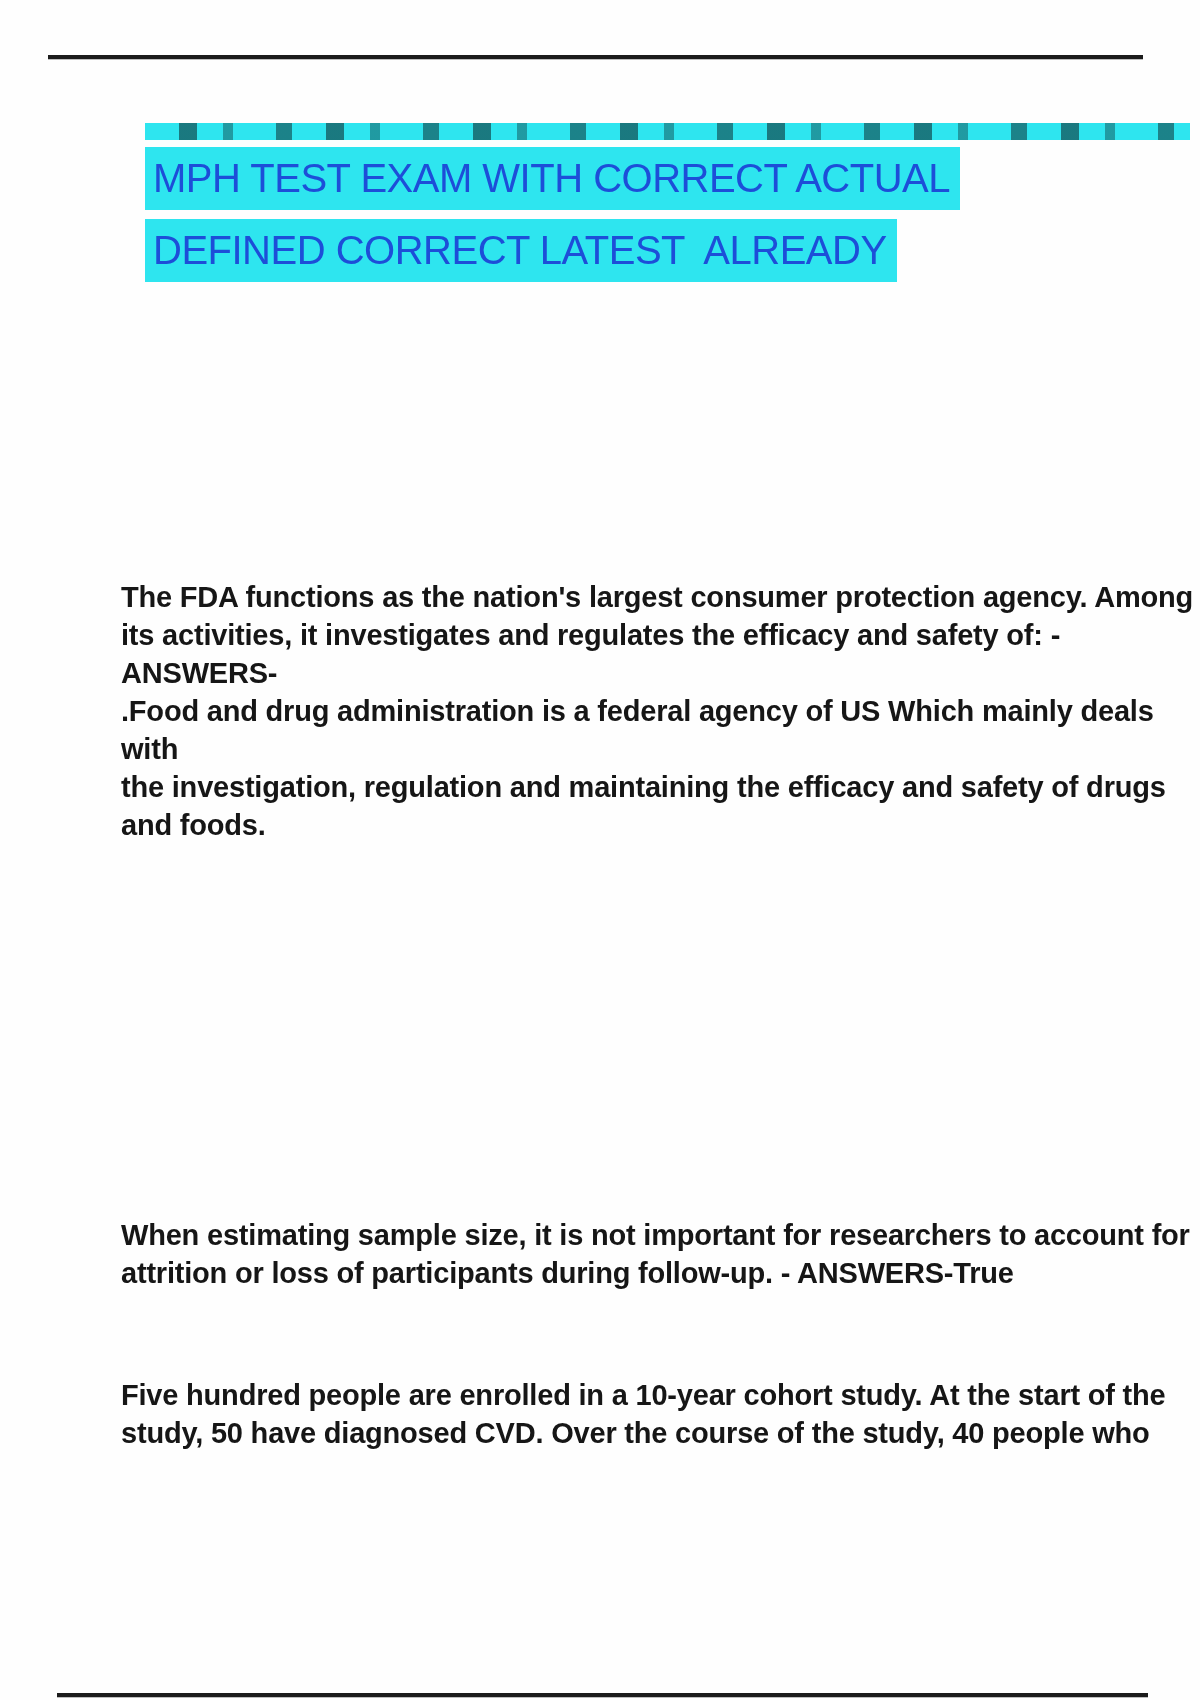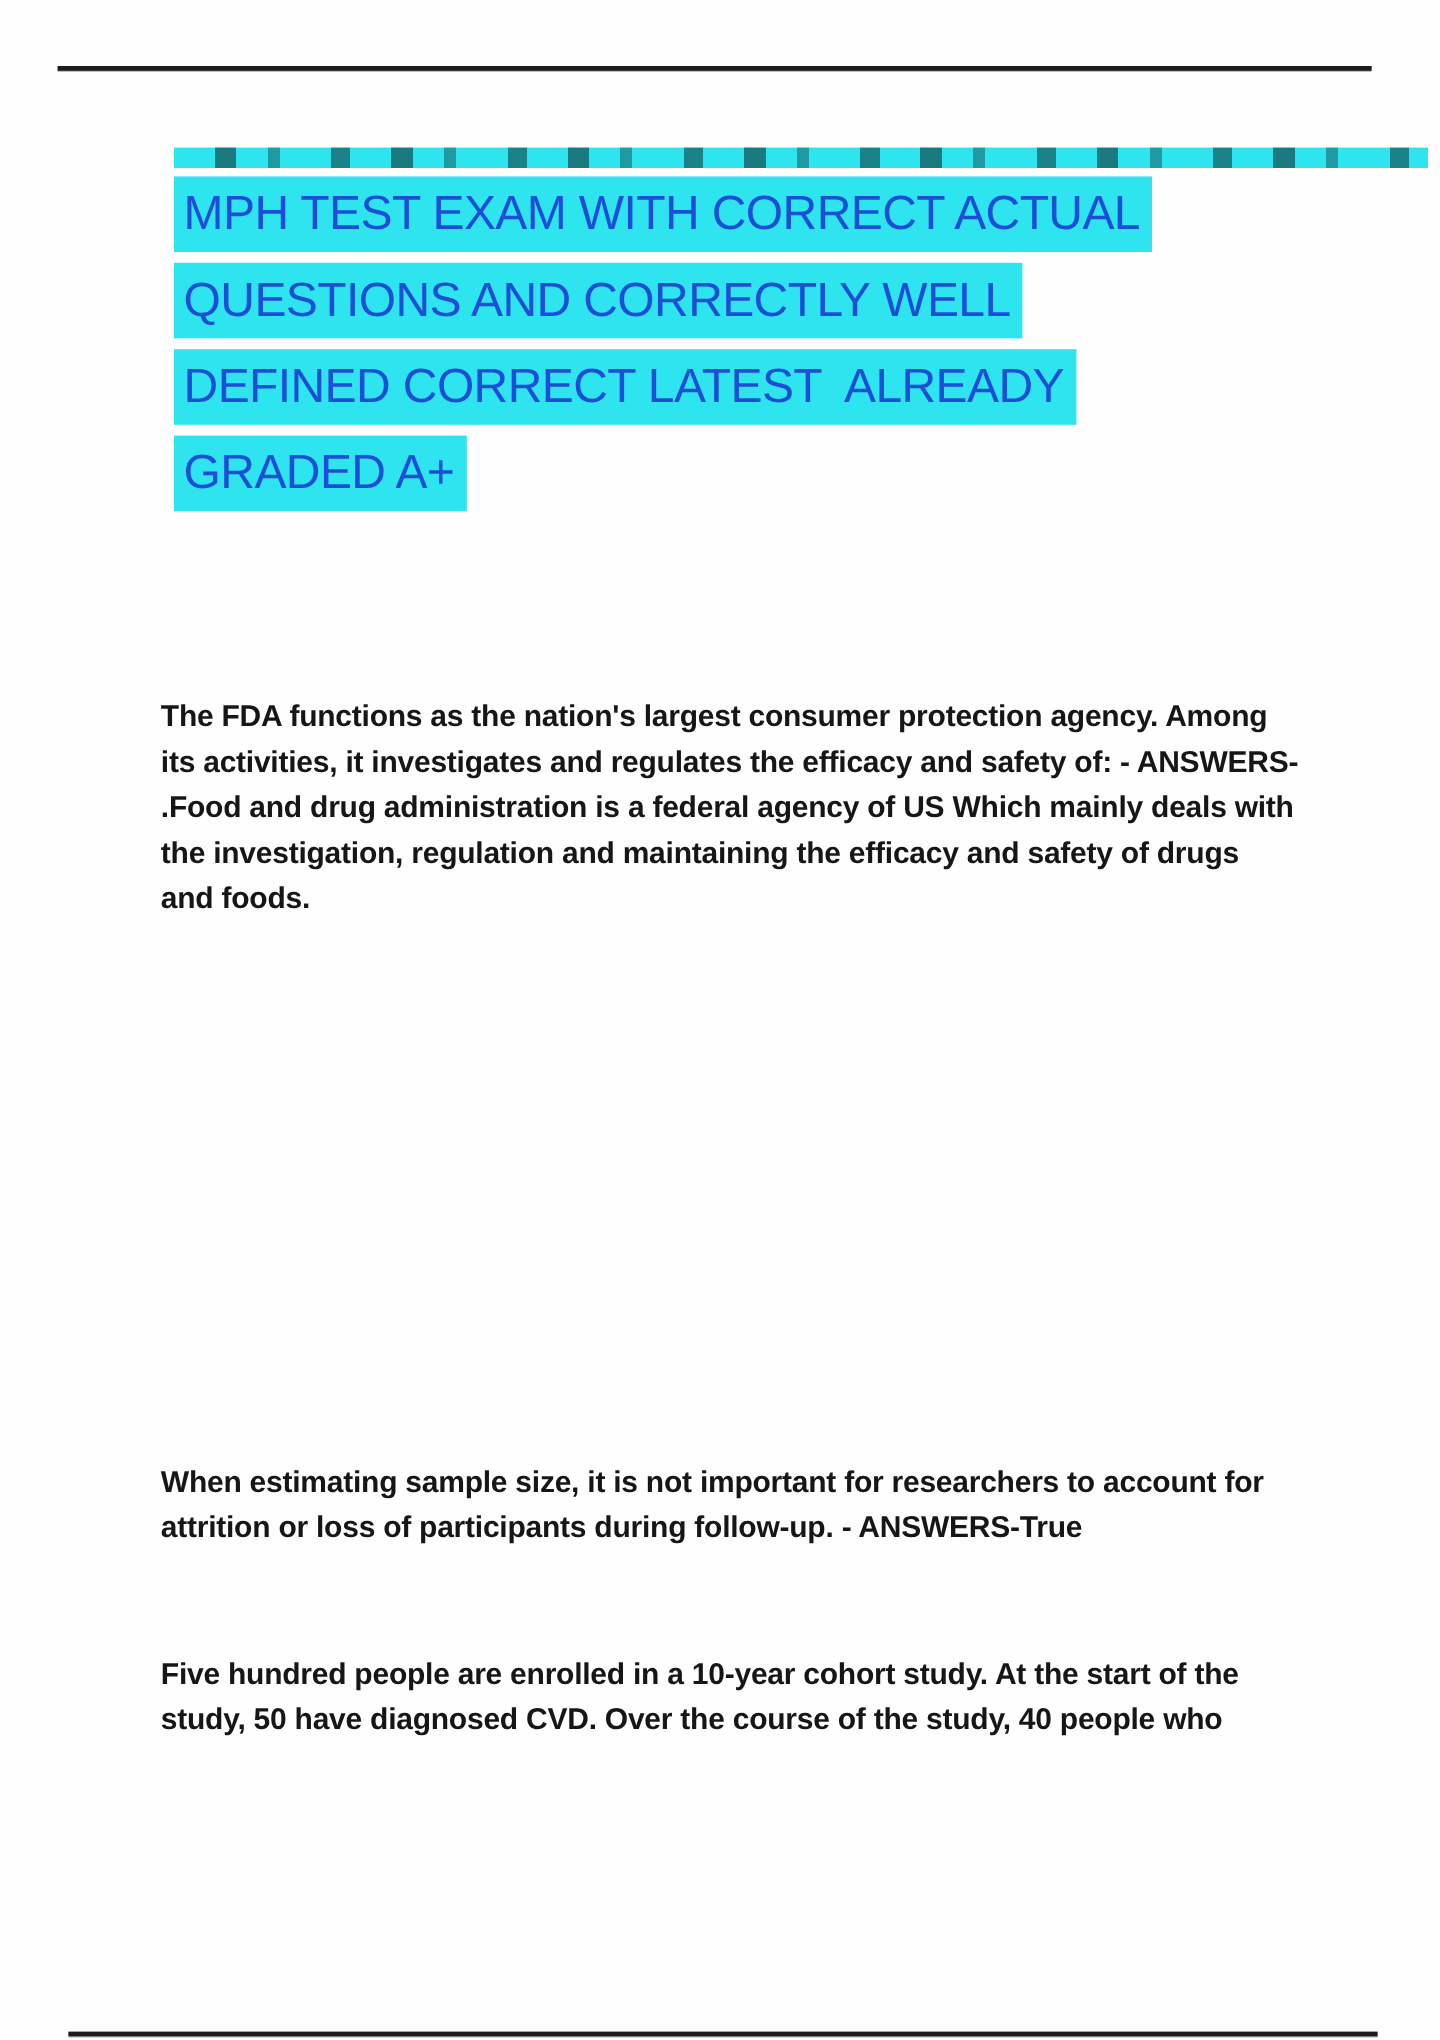--- a/index.html
+++ b/index.html
@@ -55,23 +55,23 @@
     font-size: 40px;
     font-weight: 400;
     line-height: 63px;
     letter-spacing: -0.5px;
     padding: 0 10px 0 8px;
     white-space: pre;
   }
 
   .para {
     position: absolute;
-    left: 134px;
+    left: 121px;
     color: #161616;
-    font-size: 25px;
+    font-size: 29px;
     font-weight: 700;
     line-height: 38px;
     letter-spacing: -0.2px;
     white-space: pre-line;
   }
   .para-1 { top: 578px;  }
   .para-2 { top: 853px;  }
   .para-3 { top: 1058px; }
   .para-4 { top: 1216px; }
   .para-5 { top: 1376px; }
@@ -83,27 +83,21 @@
 
   <div class="rule rule-top"></div>
 
   <div class="clip-strip"></div>
 
   <div class="title-block">
     <div class="title-line">
       <span>MPH TEST EXAM WITH CORRECT ACTUAL</span>
     </div>
     <div class="title-line">
-      <span>QUESTIONS AND CORRECTLY WELL</span>
-    </div>
-    <div class="title-line">
       <span>DEFINED CORRECT LATEST  ALREADY</span>
-    </div>
-    <div class="title-line">
-      <span>GRADED A+</span>
     </div>
   </div>
 
   <div class="para para-1">The FDA functions as the nation's largest consumer protection agency. Among
 its activities, it investigates and regulates the efficacy and safety of: - ANSWERS-
 .Food and drug administration is a federal agency of US Which mainly deals with
 the investigation, regulation and maintaining the efficacy and safety of drugs
 and foods.</div>
   <div class="para para-4">When estimating sample size, it is not important for researchers to account for
 attrition or loss of participants during follow-up. - ANSWERS-True</div>

